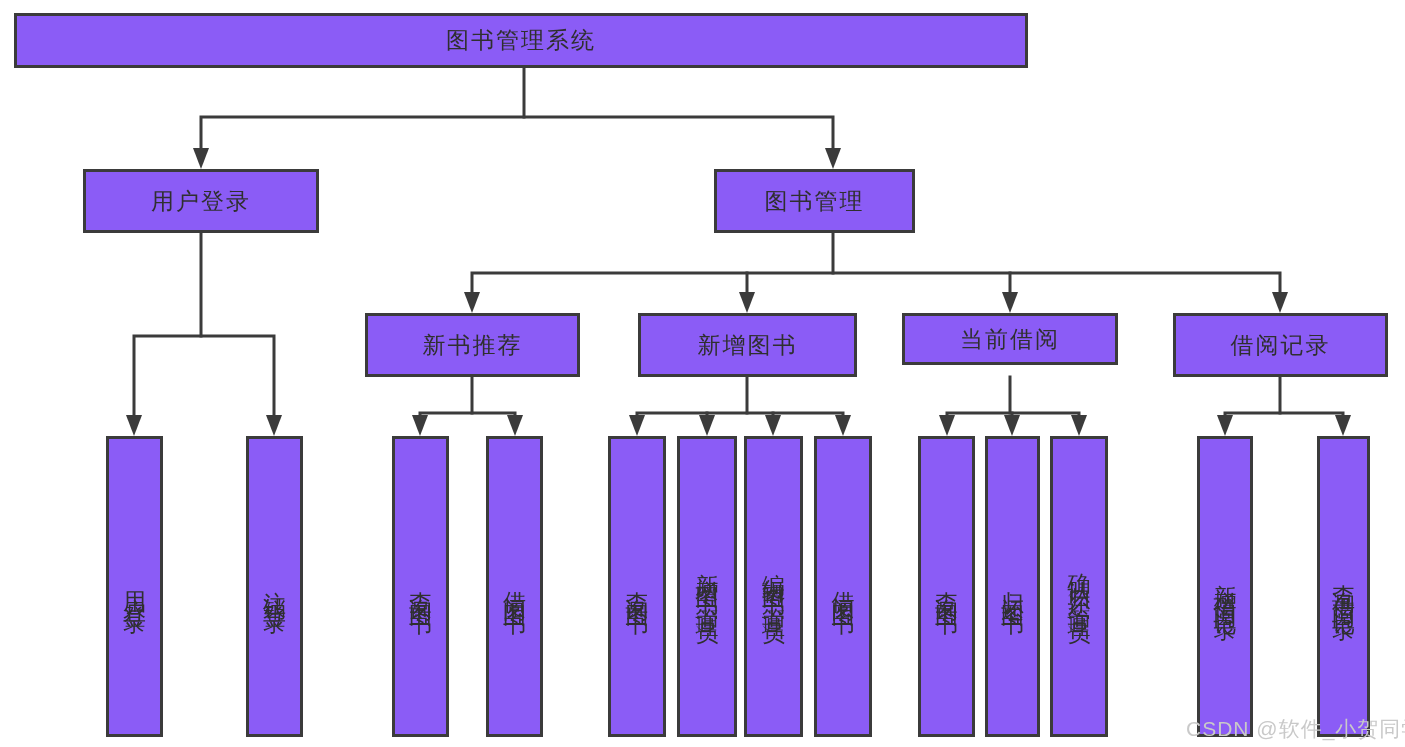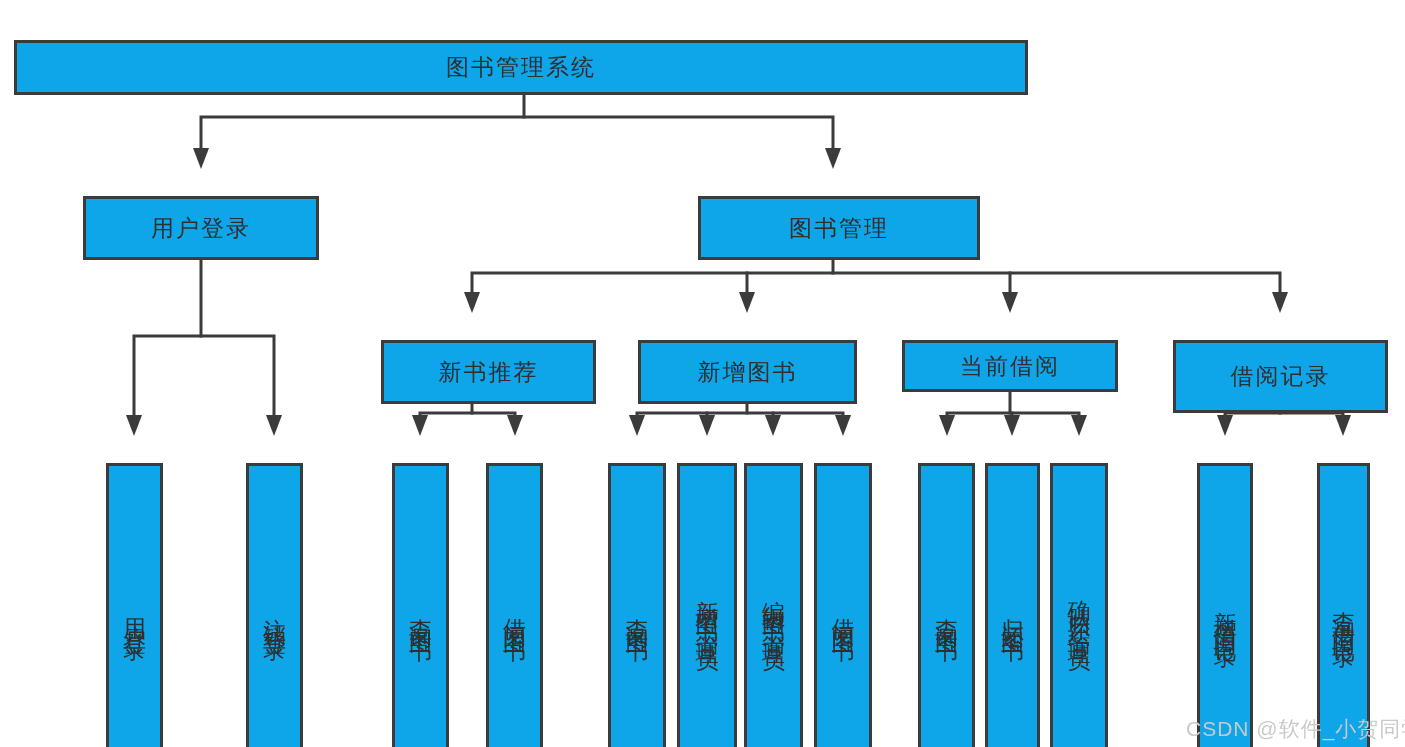--- a/index.html
+++ b/index.html
@@ -8,24 +8,23 @@
     width:1405px;height:747px;
     background:var(--background,#ffffff);
     overflow:hidden;
     font-family:"Liberation Sans","DejaVu Sans",sans-serif;
   }
   .wires{position:absolute;left:0;top:0;width:1405px;height:747px;z-index:0;}
   .wire{fill:none;stroke:var(--line,#3b3b3b);stroke-width:3;stroke-linecap:square;}
   .head{fill:var(--line,#3b3b3b);stroke:none;}
   .box{
     position:absolute;box-sizing:border-box;
-    background:#0ea5e9;border:3px solid var(--line,#3b3b3b);
+    background:#8b5cf6;border:3px solid var(--line,#3b3b3b);
     display:flex;align-items:center;justify-content:center;
     z-index:1;
-    margin-top:27px;
   }
   .hlabel{
     font-size:23px;letter-spacing:2px;line-height:1;
     color:var(--text,#2f2f2f);white-space:nowrap;
   }
   .vlabel{
     writing-mode:vertical-rl;text-orientation:mixed;
     font-size:23px;letter-spacing:7px;line-height:1;
     color:var(--text,#2f2f2f);white-space:nowrap;
   }
@@ -102,34 +101,34 @@
     </g>
   </svg>
 
   <div class="box" style="left:14px;top:13px;width:1014px;height:55px">
     <span class="hlabel">图书管理系统</span>
   </div>
 
   <div class="box" style="left:83px;top:169px;width:236px;height:64px">
     <span class="hlabel">用户登录</span>
   </div>
-  <div class="box" style="left:698px;top:169px;width:282px;height:64px">
+  <div class="box" style="left:714px;top:169px;width:201px;height:64px">
     <span class="hlabel">图书管理</span>
   </div>
 
-  <div class="box" style="left:381px;top:313px;width:215px;height:64px">
+  <div class="box" style="left:365px;top:313px;width:215px;height:64px">
     <span class="hlabel">新书推荐</span>
   </div>
   <div class="box" style="left:638px;top:313px;width:219px;height:64px">
     <span class="hlabel">新增图书</span>
   </div>
   <div class="box" style="left:902px;top:313px;width:216px;height:52px">
     <span class="hlabel">当前借阅</span>
   </div>
-  <div class="box" style="left:1173px;top:313px;width:215px;height:73px">
+  <div class="box" style="left:1173px;top:313px;width:215px;height:64px">
     <span class="hlabel">借阅记录</span>
   </div>
 
   <div class="box" style="left:106px;top:436px;width:57px;height:301px">
     <span class="vlabel">用户登录</span>
   </div>
   <div class="box" style="left:246px;top:436px;width:57px;height:301px">
     <span class="vlabel">注销登录</span>
   </div>
 

